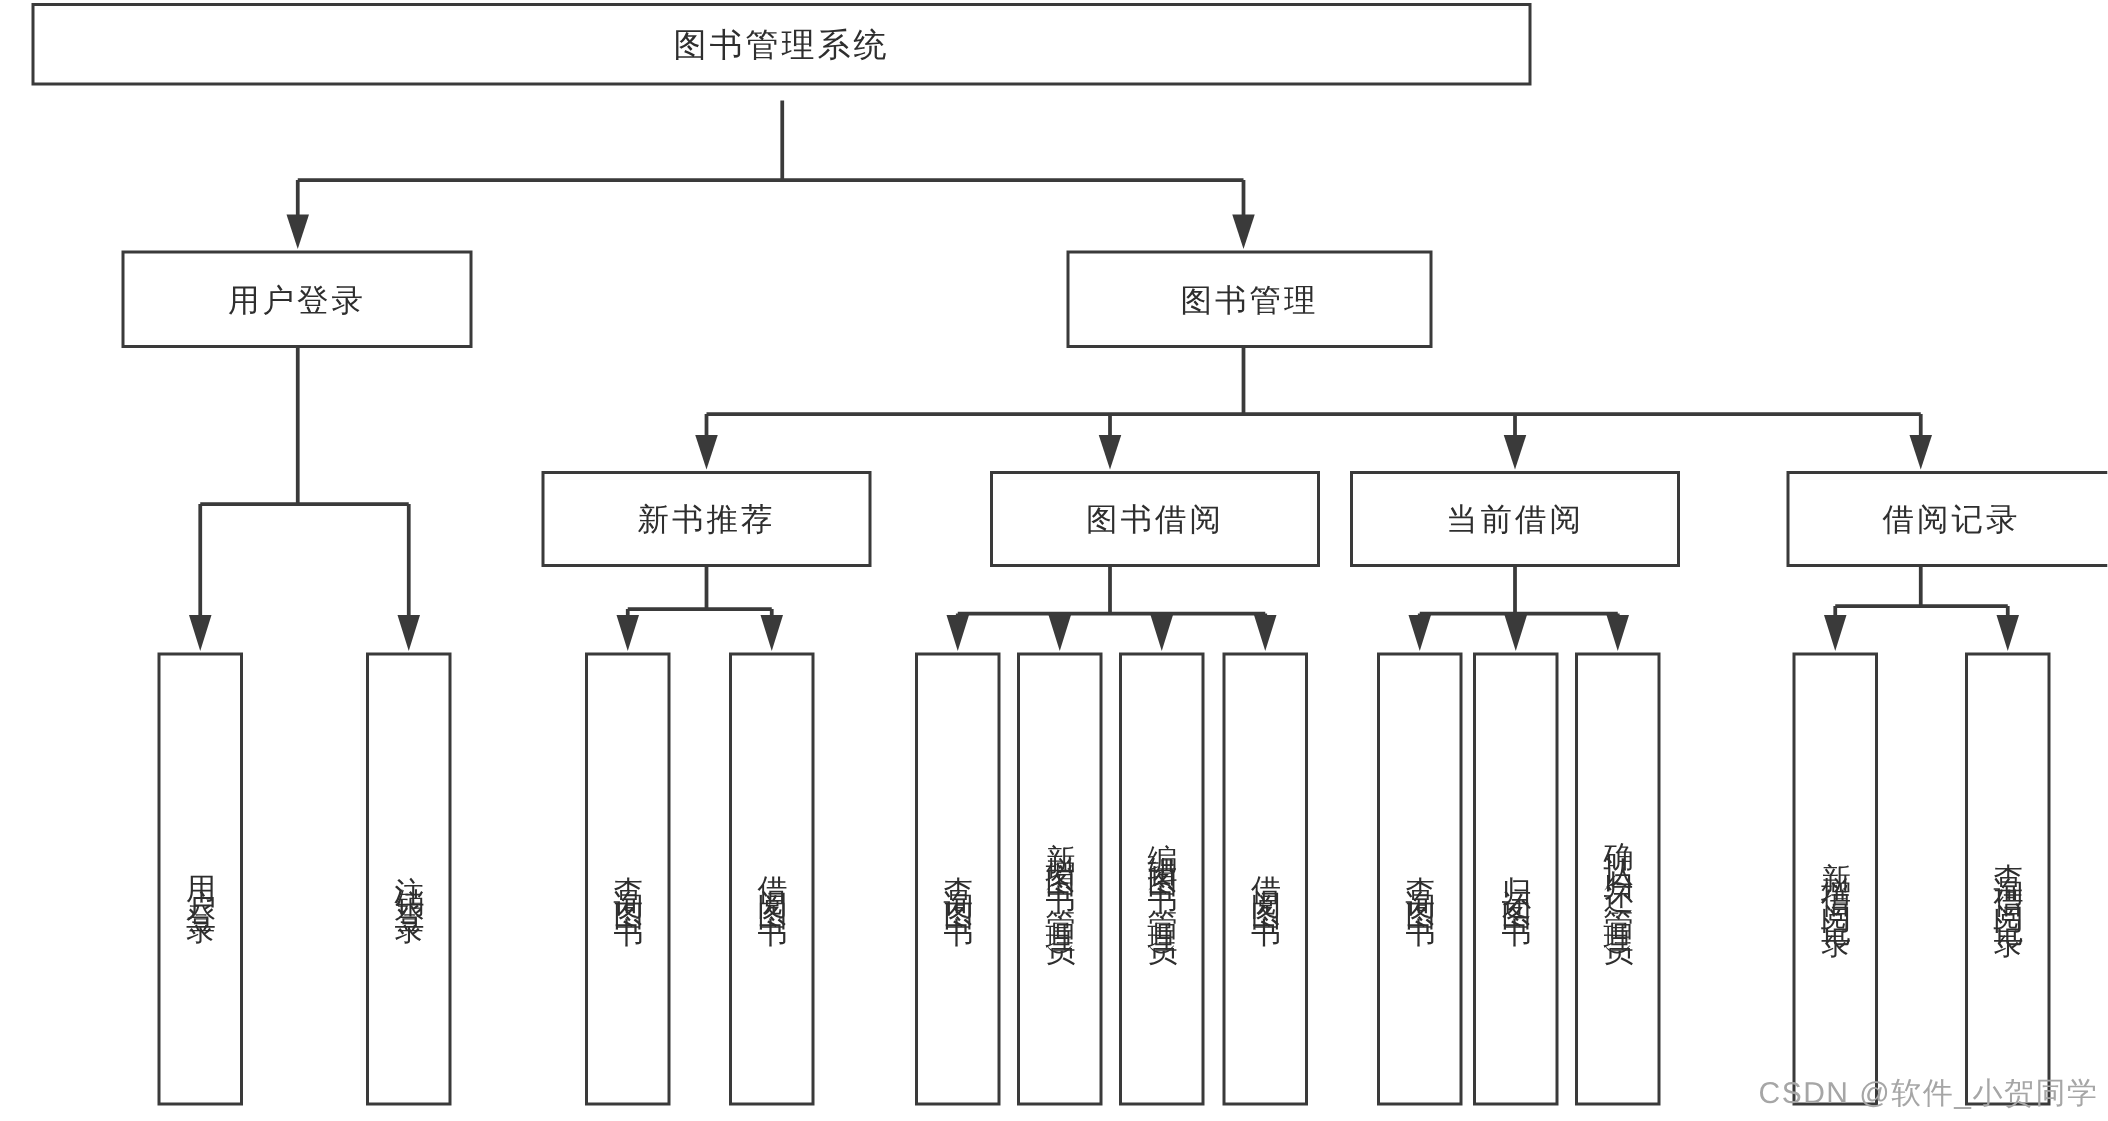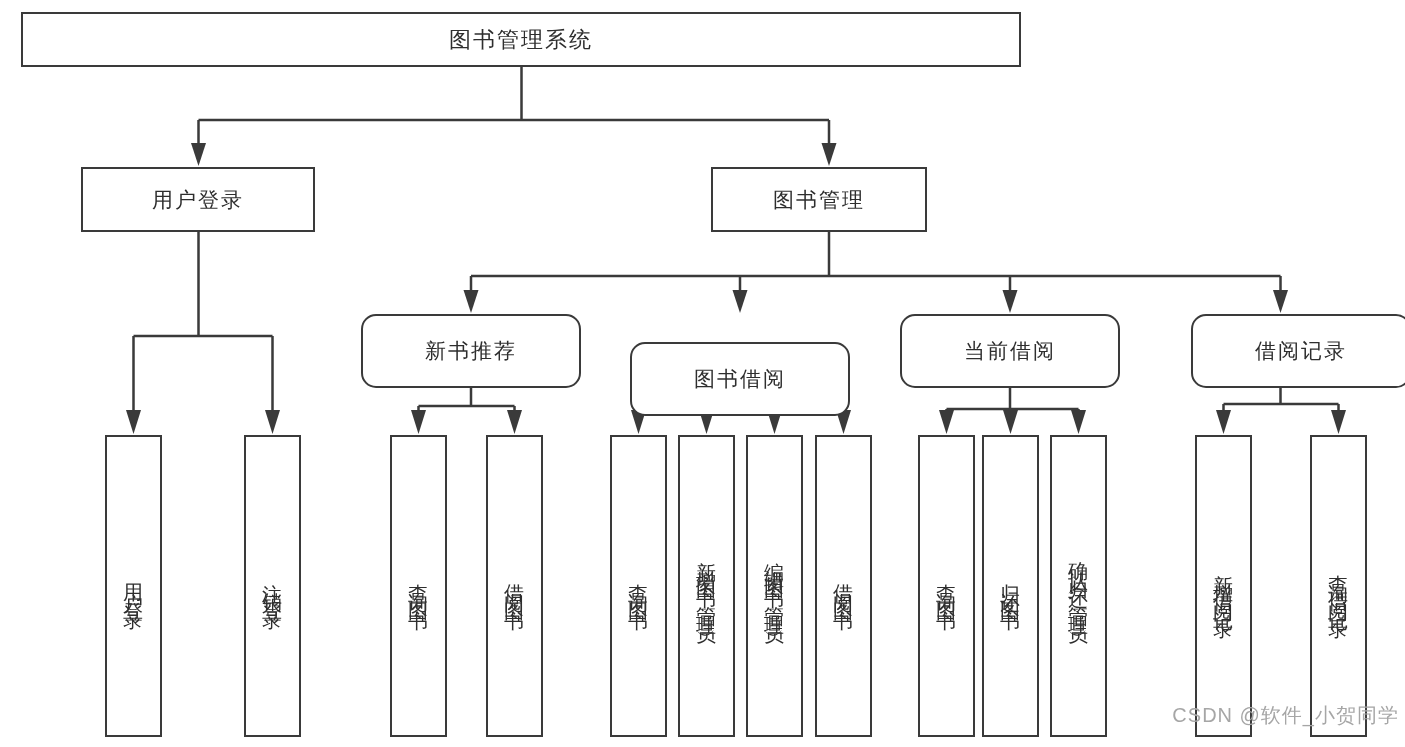--- a/index.html
+++ b/index.html
@@ -7,30 +7,30 @@
     position:relative;width:1405px;height:747px;background:#fff;overflow:hidden;
     font-family:"Liberation Sans",sans-serif;color:#2e2e2e;
   }
   #wires{position:absolute;left:0;top:0;width:1405px;height:747px;}
   .box{
     position:absolute;box-sizing:border-box;background:#fff;
     border:2.5px solid #3a3a3a;
     display:flex;align-items:center;justify-content:center;
     font-size:21px;letter-spacing:2px;color:#2e2e2e;
   }
-  .root{left:21px;top:12px;width:1000px;height:55px;font-size:22px;}
+  .root{left:21px;top:2px;width:1000px;height:55px;font-size:22px;}
   .lvl2{top:167px;width:234px;height:65px;}
-  .lvl3{top:314px;width:220px;height:74px;border-radius:15px;}
+  .lvl3{top:314px;width:220px;height:64px;}
   .leaf{top:435px;width:57px;height:302px;}
   .leaf .vtext{
     writing-mode:vertical-rl;text-orientation:mixed;
     font-size:20px;letter-spacing:9px;line-height:1;white-space:nowrap;
   }
   .watermark{
-    position:absolute;right:6px;bottom:18px;
+    position:absolute;right:6px;bottom:5px;
     font-size:20px;color:#a6a6a6;letter-spacing:1px;
   }
 </style>
 </head>
 <body>
 
 <div id="canvas">
 
   <svg id="wires" viewBox="0 0 1405 747" xmlns="http://www.w3.org/2000/svg">
     <g stroke="#3a3a3a" stroke-width="2.5" fill="none">
@@ -75,28 +75,28 @@
     </g>
   </svg>
 
   <div class="box root">
     <span>图书管理系统</span>
   </div>
 
   <div class="box lvl2" style="left:81px;">
     <span>用户登录</span>
   </div>
-  <div class="box lvl2" style="left:711px;width:216px;">
+  <div class="box lvl2" style="left:711px;width:244px;">
     <span>图书管理</span>
   </div>
 
   <div class="box lvl3" style="left:361px;">
     <span>新书推荐</span>
   </div>
-  <div class="box lvl3" style="left:630px;margin-top:28px;">
+  <div class="box lvl3" style="left:660px;">
     <span>图书借阅</span>
   </div>
   <div class="box lvl3" style="left:900px;text-align:right;">
     <span>当前借阅</span>
   </div>
   <div class="box lvl3" style="left:1171px;margin-left:20px;">
     <span>借阅记录</span>
   </div>
 
   <div class="box leaf" style="left:105px;">

